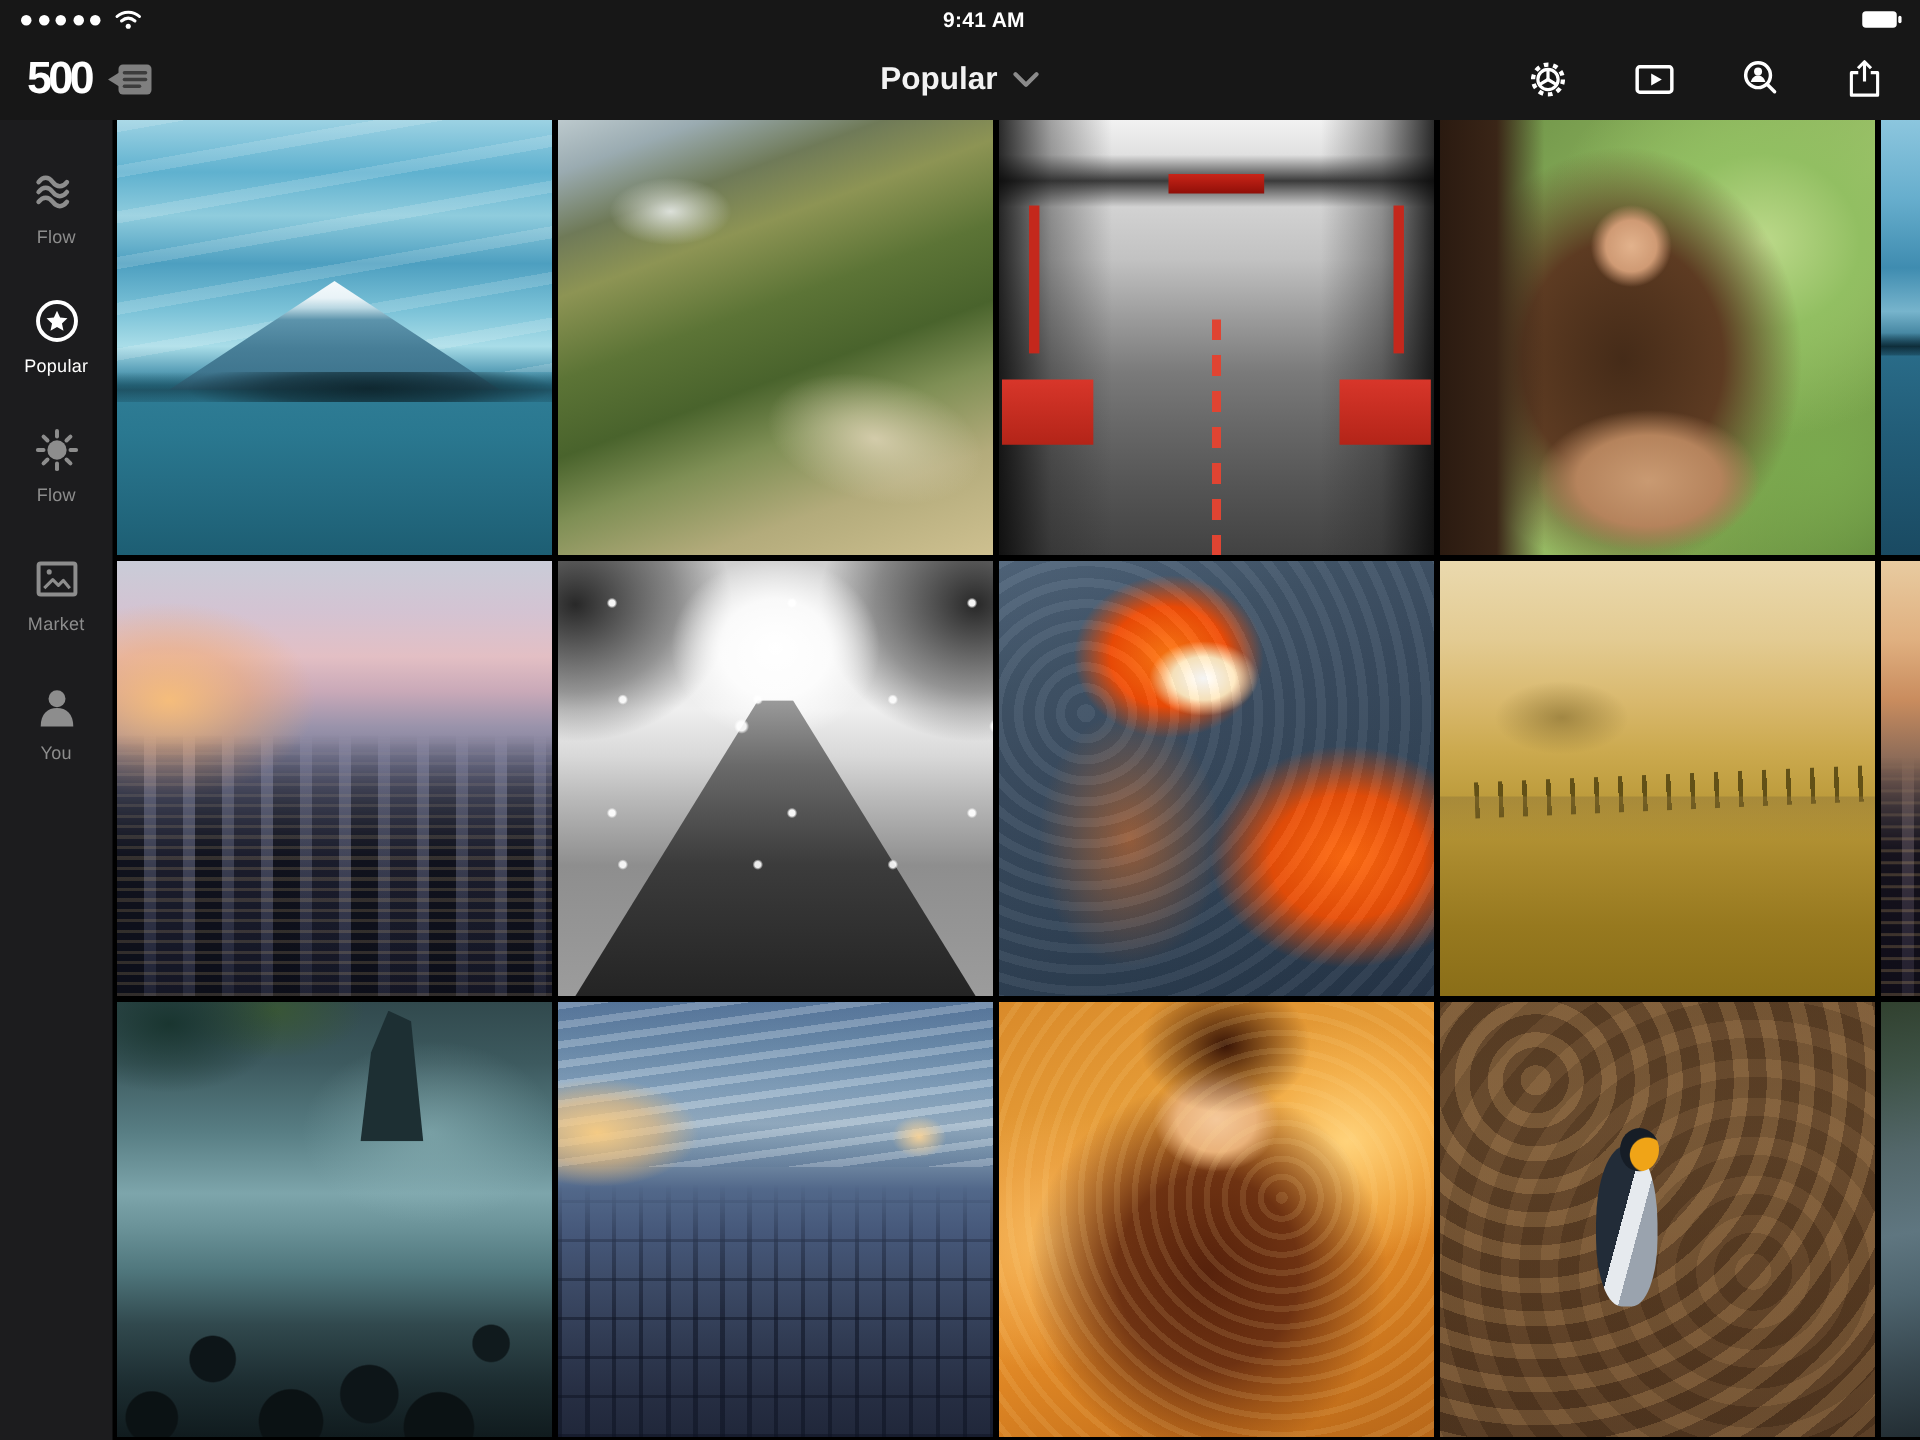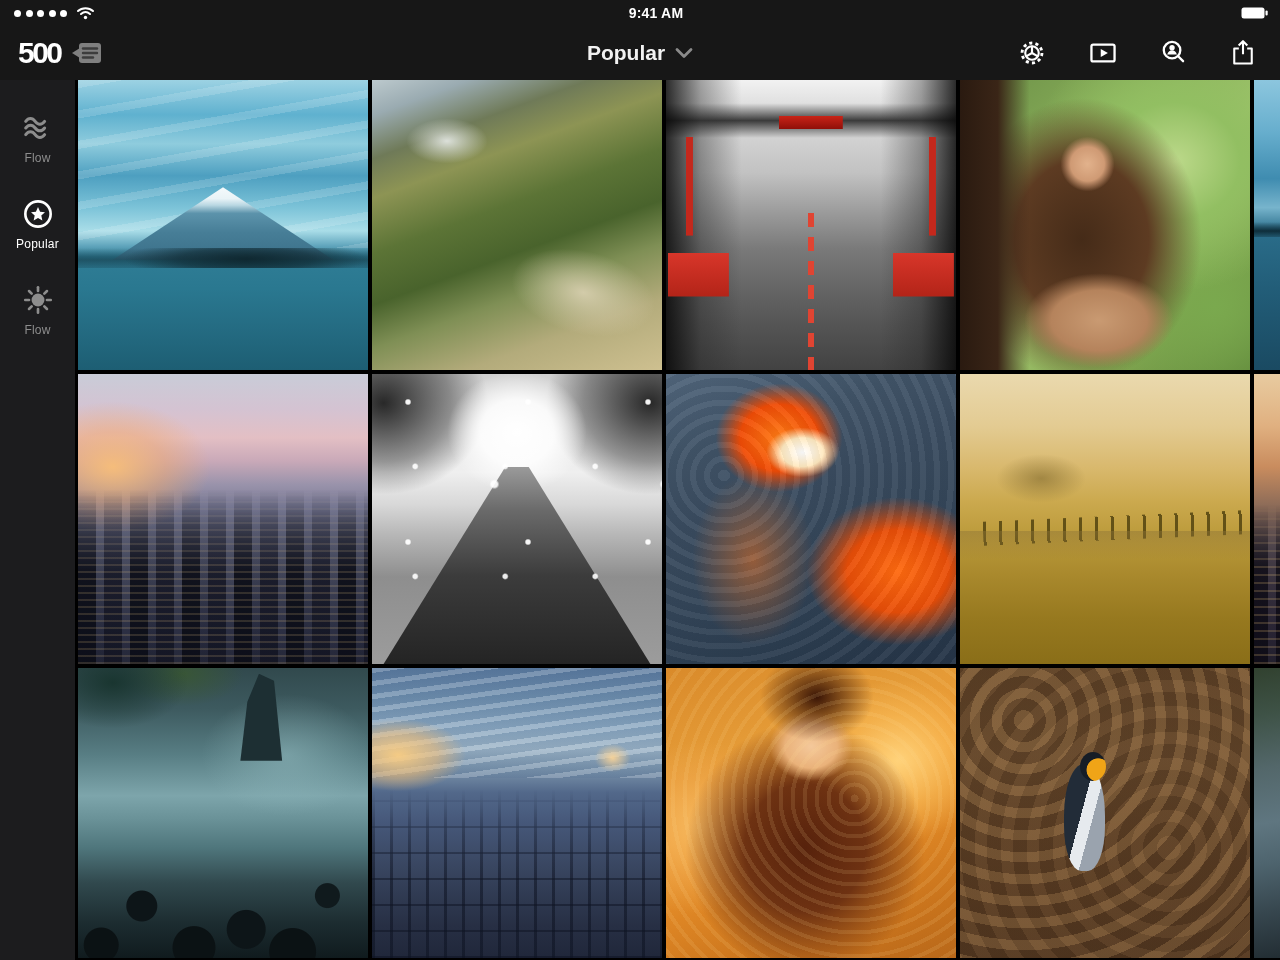--- a/index.html
+++ b/index.html
@@ -313,22 +313,37 @@
             <line x1="18" y1="4.5" x2="18" y2="8.5"></line>
           <line x1="24.7" y1="24.7" x2="27.5" y2="27.5"></line>
             <line x1="8.5" y1="8.5" x2="11.3" y2="11.3"></line>
           <line x1="24.7" y1="11.3" x2="27.5" y2="8.5"></line>
             <line x1="8.5" y1="27.5" x2="11.3" y2="24.7"></line>
         </g>
       </svg>
       <span class="side-label">Flow</span>
     </div>
 
-
-
+    <div class="side-item">
+      <svg width="34" height="36" viewBox="0 0 36 36">
+        <rect x="5" y="7" width="26" height="22" rx="1.5" fill="none" stroke="currentColor" stroke-width="2.8"></rect>
+        <path d="M9 24.5 l6 -6 4 4 3.5 -3.5 4.5 5.5" fill="none" stroke="currentColor" stroke-width="2.2" stroke-linejoin="round"></path>
+        <circle cx="12.5" cy="13" r="1.8" fill="currentColor"></circle>
+      </svg>
+      <span class="side-label">Market</span>
+    </div>
+
+
+    <div class="side-item">
+      <svg width="34" height="36" viewBox="0 0 36 36">
+        <circle cx="18" cy="11.5" r="6" fill="currentColor"></circle>
+        <path d="M6.5 31 c0 -9 5 -13 11.5 -13 c6.5 0 11.5 4 11.5 13 z" fill="currentColor"></path>
+      </svg>
+      <span class="side-label">You</span>
+    </div>
   </div>
 
   <div class="grid">
     <div class="tile p1" title="Mount Fuji over a calm teal lake"></div>
     <div class="tile p2" title="Highland valley with braided river"></div>
     <div class="tile p3" title="Subway car interior with red seats and red center line"></div>
     <div class="tile p4" title="Portrait of a young woman against green bokeh"></div>
     <div class="tile p13" title="Blue lake and sky (partially visible)"></div>
 
     <div class="tile p5" title="City skyline at dusk"></div>

